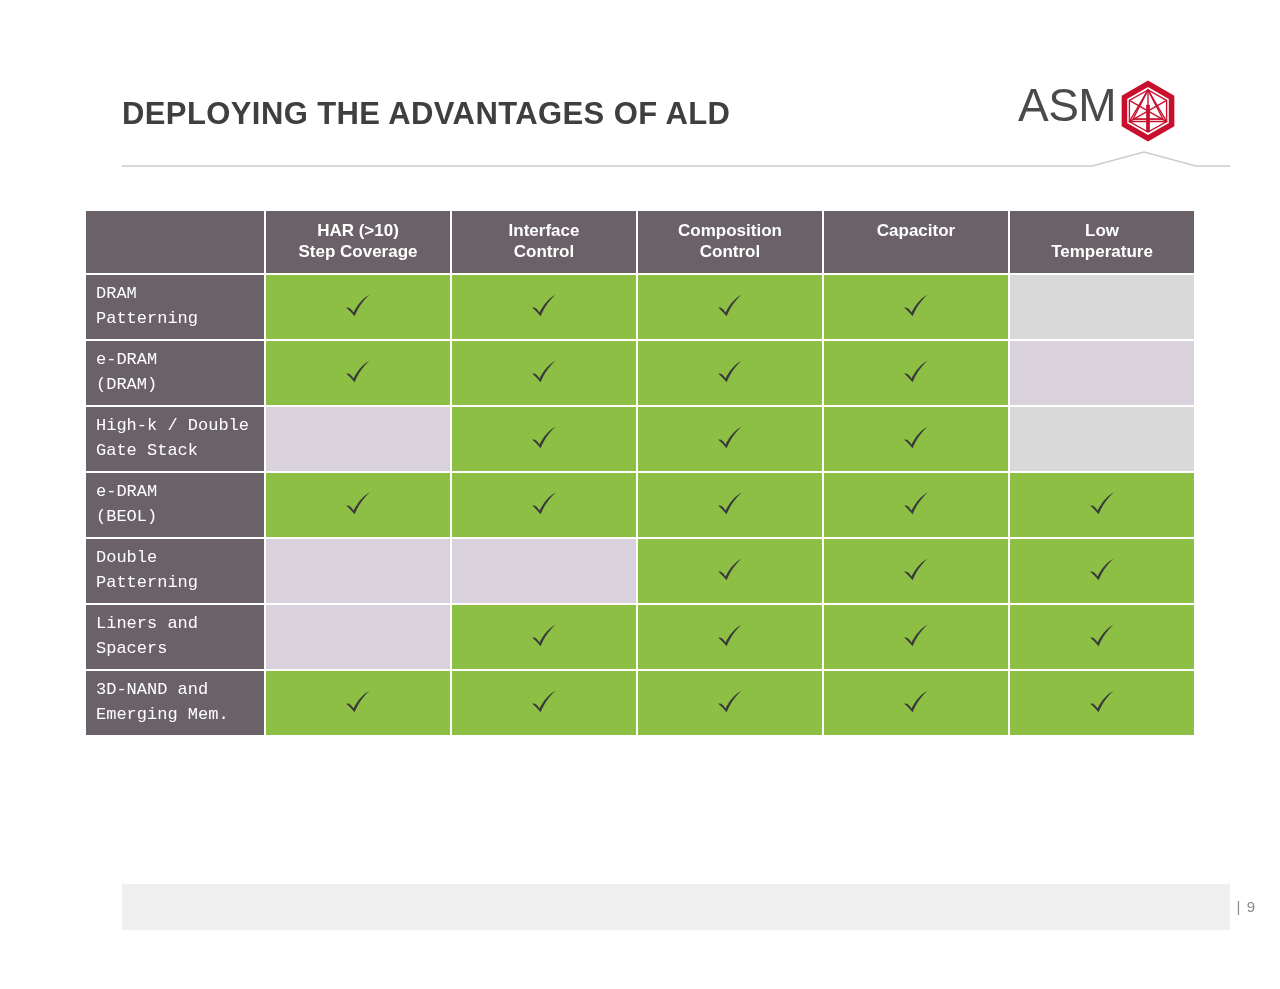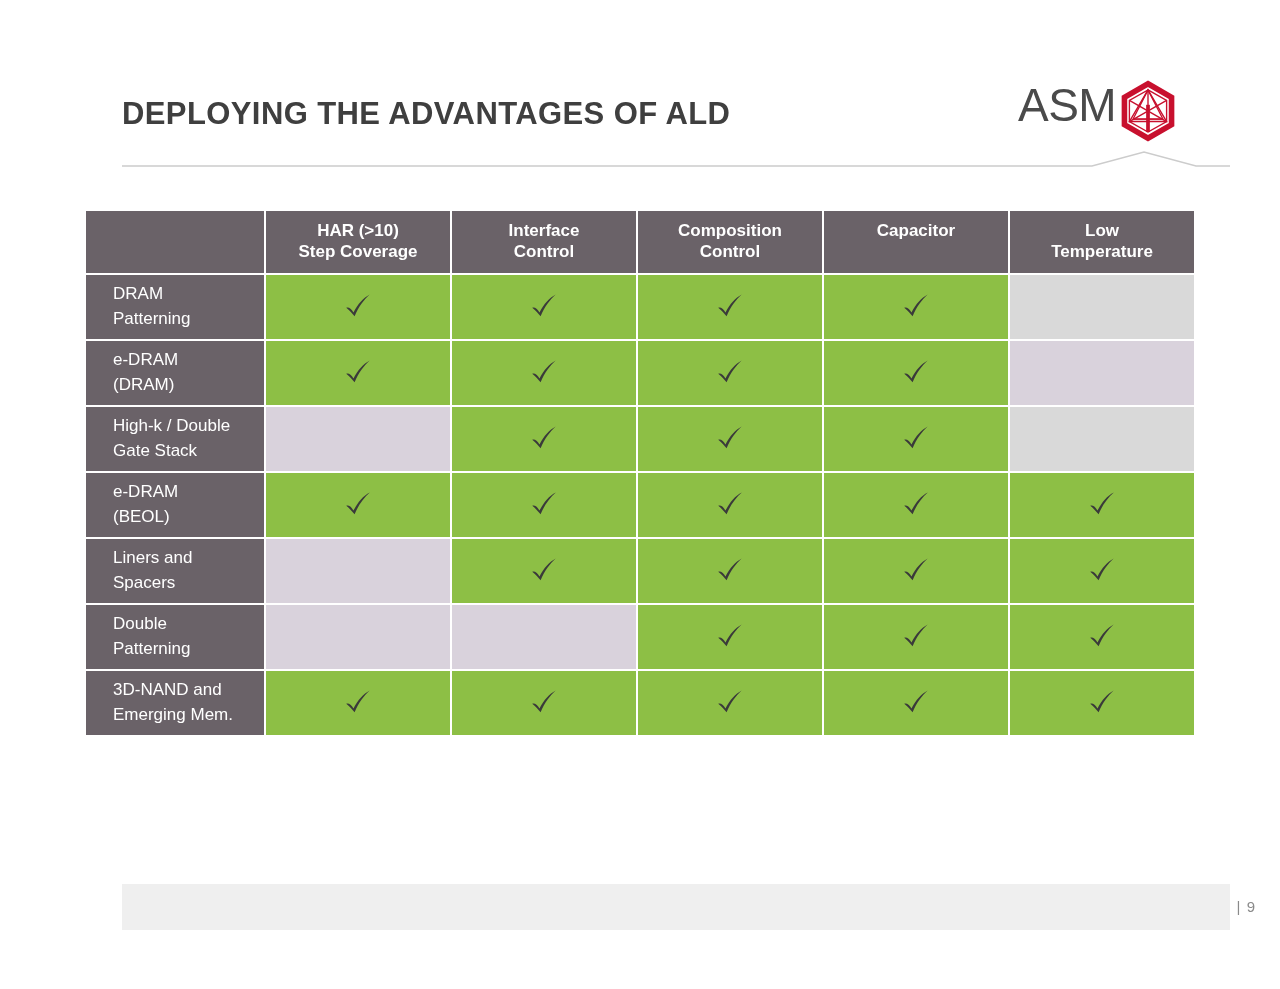--- a/index.html
+++ b/index.html
@@ -92,22 +92,23 @@
   .th-cell.blank { color: transparent; }
 
   .row-label {
     background: #6a6268;
     color: #ffffff;
     font-size: 17px;
     font-weight: 400;
     text-align: left;
     height: 64px;
     box-sizing: border-box;
-    padding: 6px 0 0 27px;
+    padding: 6px 0 0 10px;
     line-height: 25px;
+    font-family: Liberation Mono, monospace;
   }
 
   .data-cell {
     height: 64px;
     box-sizing: border-box;
     text-align: center;
     position: relative;
   }
   .data-cell.on     { background: #8dbf45; }
   .data-cell.off-a  { background: #d9d9d9; }
@@ -366,20 +367,55 @@
           <div class="data-cell on">
             <svg class="check" viewBox="0 0 32 32" aria-hidden="true">
               <path d="M3.5 17.5 C6 16.6 8.6 18.2 11.2 22.6 C15.6 13.6 21.6 6.8 28.6 3.2 C22.2 8.6 16.6 16.4 12.4 26.4 C10.4 24.6 7.2 20.4 3.5 17.5 Z" fill="#3a3a3a"></path>
             </svg>
           </div>
         </td>
       </tr>
       <tr>
         <th>
           <div class="row-label">
+            <div>Double</div>
+            <div>Patterning</div>
+          </div>
+        </th>
+        <td>
+          <div class="data-cell off-b"></div>
+        </td>
+        <td>
+          <div class="data-cell off-b"></div>
+        </td>
+        <td>
+          <div class="data-cell on">
+            <svg class="check" viewBox="0 0 32 32" aria-hidden="true">
+              <path d="M3.5 17.5 C6 16.6 8.6 18.2 11.2 22.6 C15.6 13.6 21.6 6.8 28.6 3.2 C22.2 8.6 16.6 16.4 12.4 26.4 C10.4 24.6 7.2 20.4 3.5 17.5 Z" fill="#3a3a3a"></path>
+            </svg>
+          </div>
+        </td>
+        <td>
+          <div class="data-cell on">
+            <svg class="check" viewBox="0 0 32 32" aria-hidden="true">
+              <path d="M3.5 17.5 C6 16.6 8.6 18.2 11.2 22.6 C15.6 13.6 21.6 6.8 28.6 3.2 C22.2 8.6 16.6 16.4 12.4 26.4 C10.4 24.6 7.2 20.4 3.5 17.5 Z" fill="#3a3a3a"></path>
+            </svg>
+          </div>
+        </td>
+        <td>
+          <div class="data-cell on">
+            <svg class="check" viewBox="0 0 32 32" aria-hidden="true">
+              <path d="M3.5 17.5 C6 16.6 8.6 18.2 11.2 22.6 C15.6 13.6 21.6 6.8 28.6 3.2 C22.2 8.6 16.6 16.4 12.4 26.4 C10.4 24.6 7.2 20.4 3.5 17.5 Z" fill="#3a3a3a"></path>
+            </svg>
+          </div>
+        </td>
+      </tr>
+      <tr>
+        <th>
+          <div class="row-label">
             <div>Liners and</div>
             <div>Spacers</div>
           </div>
         </th>
         <td>
           <div class="data-cell off-b"></div>
         </td>
         <td>
           <div class="data-cell on">
             <svg class="check" viewBox="0 0 32 32" aria-hidden="true">
@@ -405,55 +441,20 @@
           <div class="data-cell on">
             <svg class="check" viewBox="0 0 32 32" aria-hidden="true">
               <path d="M3.5 17.5 C6 16.6 8.6 18.2 11.2 22.6 C15.6 13.6 21.6 6.8 28.6 3.2 C22.2 8.6 16.6 16.4 12.4 26.4 C10.4 24.6 7.2 20.4 3.5 17.5 Z" fill="#3a3a3a"></path>
             </svg>
           </div>
         </td>
       </tr>
       <tr>
         <th>
           <div class="row-label">
-            <div>Double</div>
-            <div>Patterning</div>
-          </div>
-        </th>
-        <td>
-          <div class="data-cell off-b"></div>
-        </td>
-        <td>
-          <div class="data-cell off-b"></div>
-        </td>
-        <td>
-          <div class="data-cell on">
-            <svg class="check" viewBox="0 0 32 32" aria-hidden="true">
-              <path d="M3.5 17.5 C6 16.6 8.6 18.2 11.2 22.6 C15.6 13.6 21.6 6.8 28.6 3.2 C22.2 8.6 16.6 16.4 12.4 26.4 C10.4 24.6 7.2 20.4 3.5 17.5 Z" fill="#3a3a3a"></path>
-            </svg>
-          </div>
-        </td>
-        <td>
-          <div class="data-cell on">
-            <svg class="check" viewBox="0 0 32 32" aria-hidden="true">
-              <path d="M3.5 17.5 C6 16.6 8.6 18.2 11.2 22.6 C15.6 13.6 21.6 6.8 28.6 3.2 C22.2 8.6 16.6 16.4 12.4 26.4 C10.4 24.6 7.2 20.4 3.5 17.5 Z" fill="#3a3a3a"></path>
-            </svg>
-          </div>
-        </td>
-        <td>
-          <div class="data-cell on">
-            <svg class="check" viewBox="0 0 32 32" aria-hidden="true">
-              <path d="M3.5 17.5 C6 16.6 8.6 18.2 11.2 22.6 C15.6 13.6 21.6 6.8 28.6 3.2 C22.2 8.6 16.6 16.4 12.4 26.4 C10.4 24.6 7.2 20.4 3.5 17.5 Z" fill="#3a3a3a"></path>
-            </svg>
-          </div>
-        </td>
-      </tr>
-      <tr>
-        <th>
-          <div class="row-label">
             <div>3D-NAND and</div>
             <div>Emerging Mem.</div>
           </div>
         </th>
         <td>
           <div class="data-cell on">
             <svg class="check" viewBox="0 0 32 32" aria-hidden="true">
               <path d="M3.5 17.5 C6 16.6 8.6 18.2 11.2 22.6 C15.6 13.6 21.6 6.8 28.6 3.2 C22.2 8.6 16.6 16.4 12.4 26.4 C10.4 24.6 7.2 20.4 3.5 17.5 Z" fill="#3a3a3a"></path>
             </svg>
           </div>

